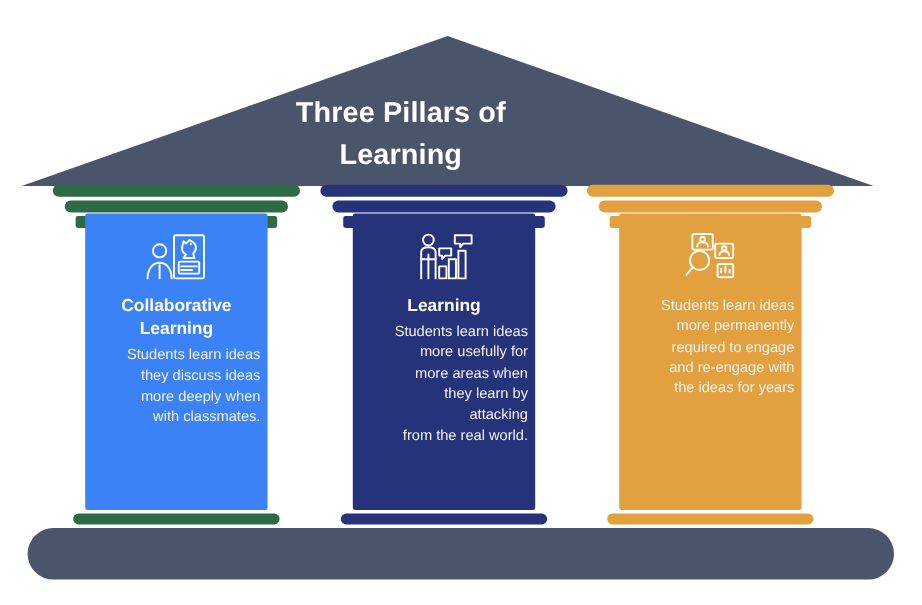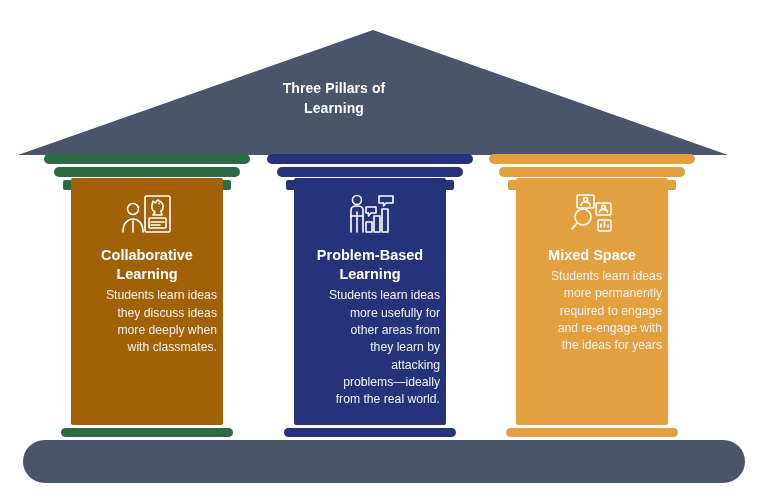--- a/index.html
+++ b/index.html
@@ -34,21 +34,21 @@
     width: 768px;
     height: 160px;
   }
   .pediment-title {
     position: absolute;
     left: 0;
     top: 78px;
     width: 668px;
     text-align: center;
     color: #ffffff;
-    font-size: 14px;
+    font-size: 24px;
     font-weight: bold;
     line-height: 1.45;
     letter-spacing: 0.1px;
     pointer-events: none;
   }
   .pediment-title .tline { display: block; }
 
   
   .column {
     position: absolute;
@@ -143,21 +143,21 @@
       <span class="tline">Three Pillars of</span>
       <span class="tline">Learning</span>
     </div>
   </div>
 
   <div class="column col-1">
     <div class="cap-bar cap-bar-1" style="background:#2d6b45"></div>
     <div class="cap-bar cap-bar-2" style="background:#2d6b45"></div>
     <div class="cap-bar cap-bar-3" style="background:#2d6b45"></div>
 
-    <div class="col-body" style="background:#a16207">
+    <div class="col-body" style="background:#3b82f6">
       <svg class="col-icon" viewBox="0 0 54 44" fill="none" stroke="#ffffff" stroke-width="1.6" stroke-linecap="round" stroke-linejoin="round">
         <rect x="25" y="4" width="25" height="36" rx="1.5"></rect>
         <rect x="29" y="26" width="17" height="10" rx="1"></rect>
         <line x1="31" y1="30" x2="44" y2="30"></line>
         <line x1="31" y1="33" x2="40" y2="33"></line>
         <path d="M33 23 L42 23 L41 19 C44 17 44 12 41 10 L38 8 L35 11 L33 9 L32 13 C31 17 33 19 35 20 Z"></path>
         <circle cx="39" cy="11.5" r="0.9" fill="#ffffff" stroke="none"></circle>
         <circle cx="13" cy="17" r="5.5"></circle>
         <path d="M3 40 C3 31 8 27 13 27 C18 27 23 31 23 40"></path>
         <line x1="13" y1="29" x2="13" y2="40"></line>
@@ -191,31 +191,29 @@
         <line x1="14" y1="20" x2="14" y2="40"></line>
         <line x1="8" y1="24" x2="20" y2="24"></line>
         <rect x="23" y="30" width="6" height="10"></rect>
         <rect x="31" y="24" width="6" height="16"></rect>
         <rect x="39" y="17" width="6" height="23"></rect>
         <path d="M23 15 H33 V21 H28 L25.5 24 V21 H23 Z"></path>
         <path d="M36 4 H50 V11 H43 L40.5 14 V11 H36 Z"></path>
       </svg>
 
       <p class="col-heading">
-        <span class="hline">Problem-Based</span>
         <span class="hline">Learning</span>
       </p>
 
       <p class="col-body-text">
         <span class="bline">Students learn ideas</span>
         <span class="bline">more usefully for</span>
-        <span class="bline">other areas from</span>
+        <span class="bline">more areas when</span>
         <span class="bline">they learn by</span>
         <span class="bline">attacking</span>
-        <span class="bline">problems—ideally</span>
         <span class="bline">from the real world.</span>
       </p>
     </div>
 
     <div class="base-bar" style="background:#26337a"></div>
   </div>
 
   <div class="column col-3">
     <div class="cap-bar cap-bar-1" style="background:#e2a03f"></div>
     <div class="cap-bar cap-bar-2" style="background:#e2a03f"></div>
@@ -231,21 +229,20 @@
         <path d="M34.5 20.5 C34.5 18.3 36.3 17.4 38.5 17.4 C40.7 17.4 42.5 18.3 42.5 20.5"></path>
         <rect x="33" y="28" width="13" height="11" rx="1.5"></rect>
         <line x1="36" y1="35" x2="36" y2="32"></line>
         <line x1="39.5" y1="35" x2="39.5" y2="30"></line>
         <line x1="43" y1="35" x2="43" y2="33"></line>
         <circle cx="18" cy="25" r="8"></circle>
         <line x1="12" y1="31" x2="7" y2="37"></line>
       </svg>
 
       <p class="col-heading">
-        <span class="hline">Mixed Space</span>
       </p>
 
       <p class="col-body-text">
         <span class="bline">Students learn ideas</span>
         <span class="bline">more permanently</span>
         <span class="bline">required to engage</span>
         <span class="bline">and re-engage with</span>
         <span class="bline">the ideas for years</span>
       </p>
     </div>

